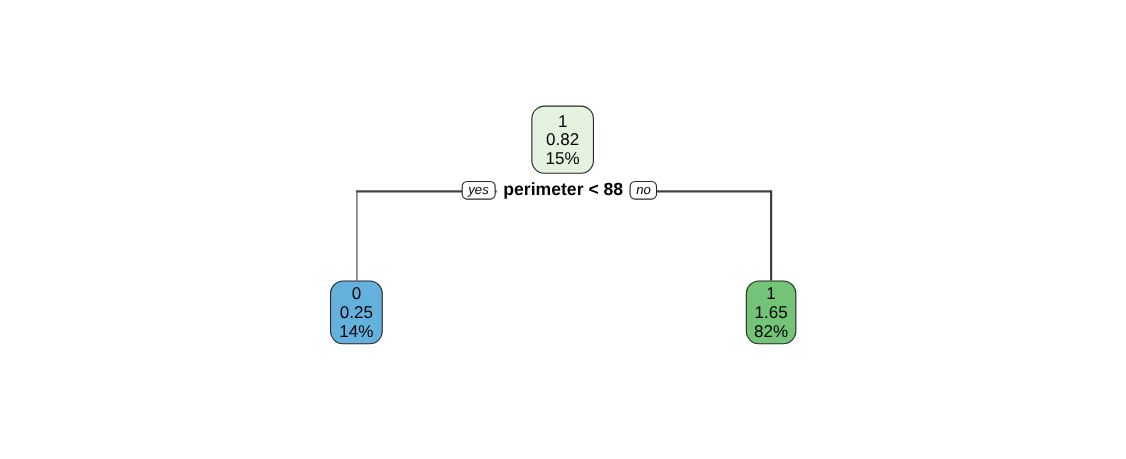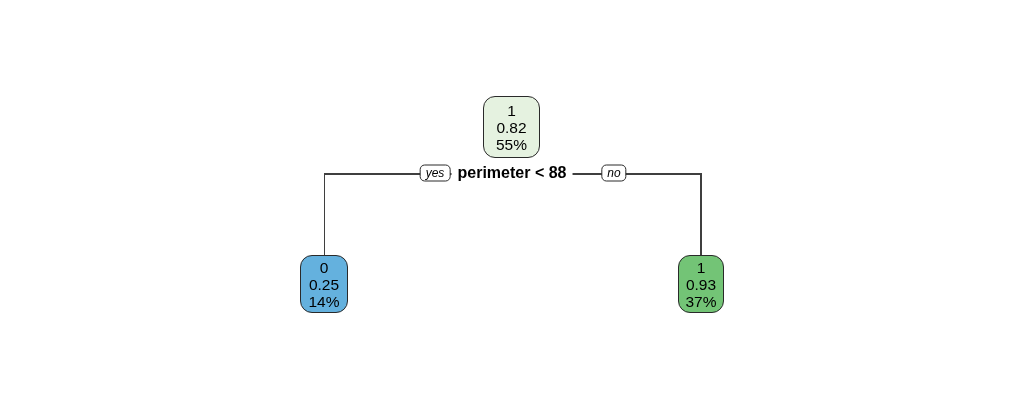--- a/index.html
+++ b/index.html
@@ -61,46 +61,46 @@
     border: 1.1px solid #2a2a2a;
     border-radius: 5px;
     padding: 0px 5px 1px 5px;
     font-style: italic;
     font-size: 12px;
     line-height: 14px;
     white-space: nowrap;
     z-index: 3;
   }
   .edge-label.yes { left: 435px; }
-  .edge-label.no  { left: 614px; }
+  .edge-label.no  { left: 585px; }
 </style>
 </head>
 <body>
 
 <div class="canvas">
 
   <div class="branch h" style="left:324px; top:173px; width:377px;"></div>
   <div class="branch v" style="left:323.5px; top:173px; height:82px;"></div>
   <div class="branch v" style="left:700px; top:173px; height:82px;"></div>
 
   <div class="node node-root" style="background: rgb(229, 242, 224);">
     <span>1</span>
     <span>0.82</span>
-    <span>55%</span>
+    <span>15%</span>
   </div>
 
   <div class="edge-label yes">yes</div>
   <div class="split-label">perimeter &lt; 88</div>
   <div class="edge-label no">no</div>
 
   <div class="node node-left" style="background: rgb(100, 177, 222);">
     <span>0</span>
     <span>0.25</span>
     <span>14%</span>
   </div>
 
   <div class="node node-right" style="background: rgb(115, 196, 118);">
     <span>1</span>
-    <span>0.93</span>
-    <span>37%</span>
+    <span>1.65</span>
+    <span>82%</span>
   </div>
 
 </div>
 
 </body></html>

